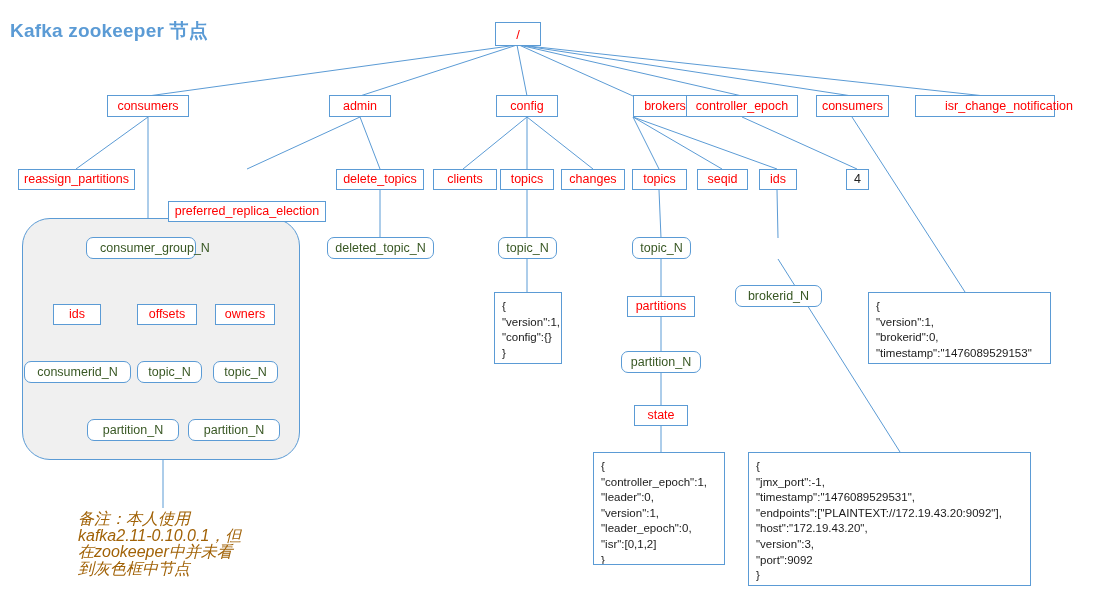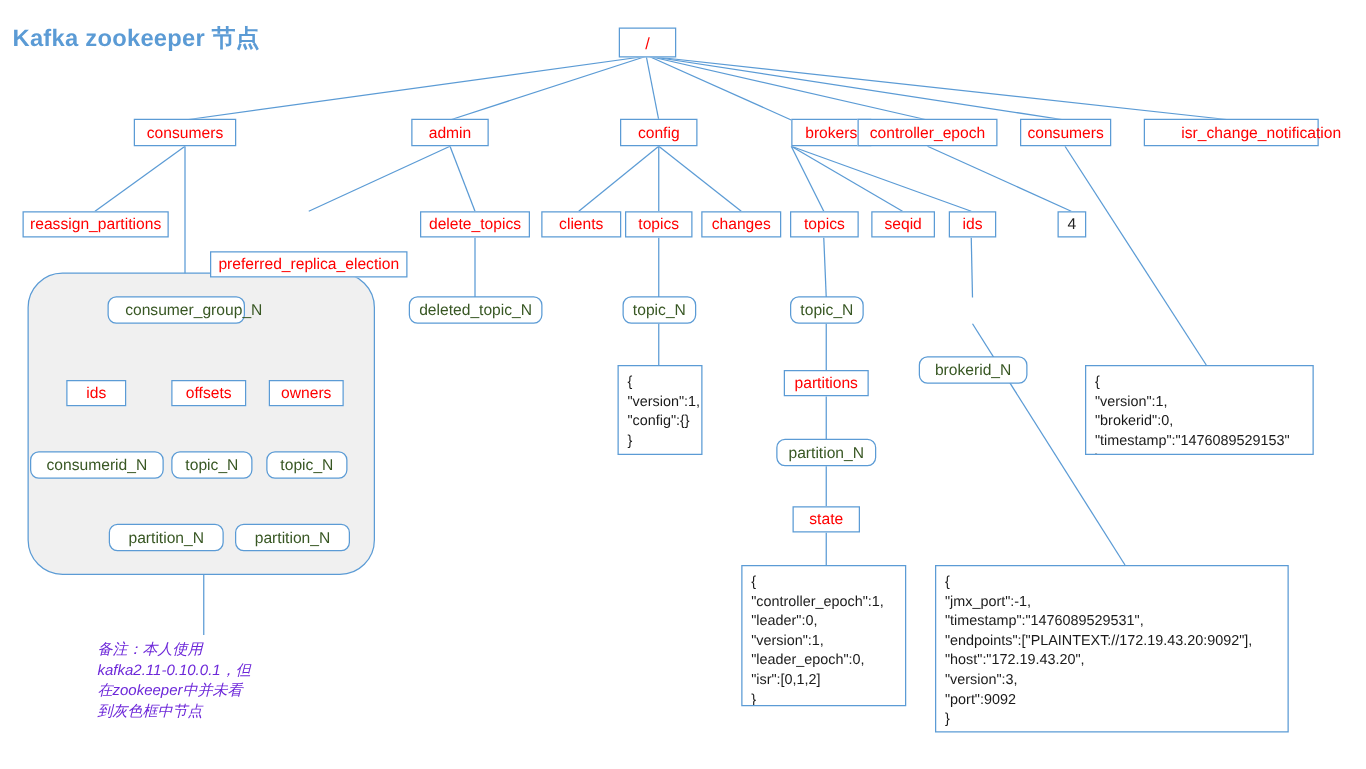--- a/index.html
+++ b/index.html
@@ -29,21 +29,21 @@
   .node.ingray{background:#ffffff;}
 
   .codebox{
     position:absolute;box-sizing:border-box;border:1px solid #5b9bd5;
     background:#ffffff;color:#1a1a1a;font-size:11.5px;line-height:15.6px;
     padding:6px 7px 5px 7px;white-space:pre;overflow:hidden;
     font-family:"Liberation Sans","DejaVu Sans",sans-serif;
   }
 
   .note{
-    position:absolute;color:#6d28d9;font-size:12px;font-style:italic;
+    position:absolute;color:#a16207;font-size:16px;font-style:italic;
     line-height:16.5px;white-space:pre;
   }
 </style>
 </head>
 <body>
 
 <div id="canvas">
 
   <svg id="edges" viewBox="0 0 1093 615">
     <g stroke="#5b9bd5" stroke-width="1" fill="none">

